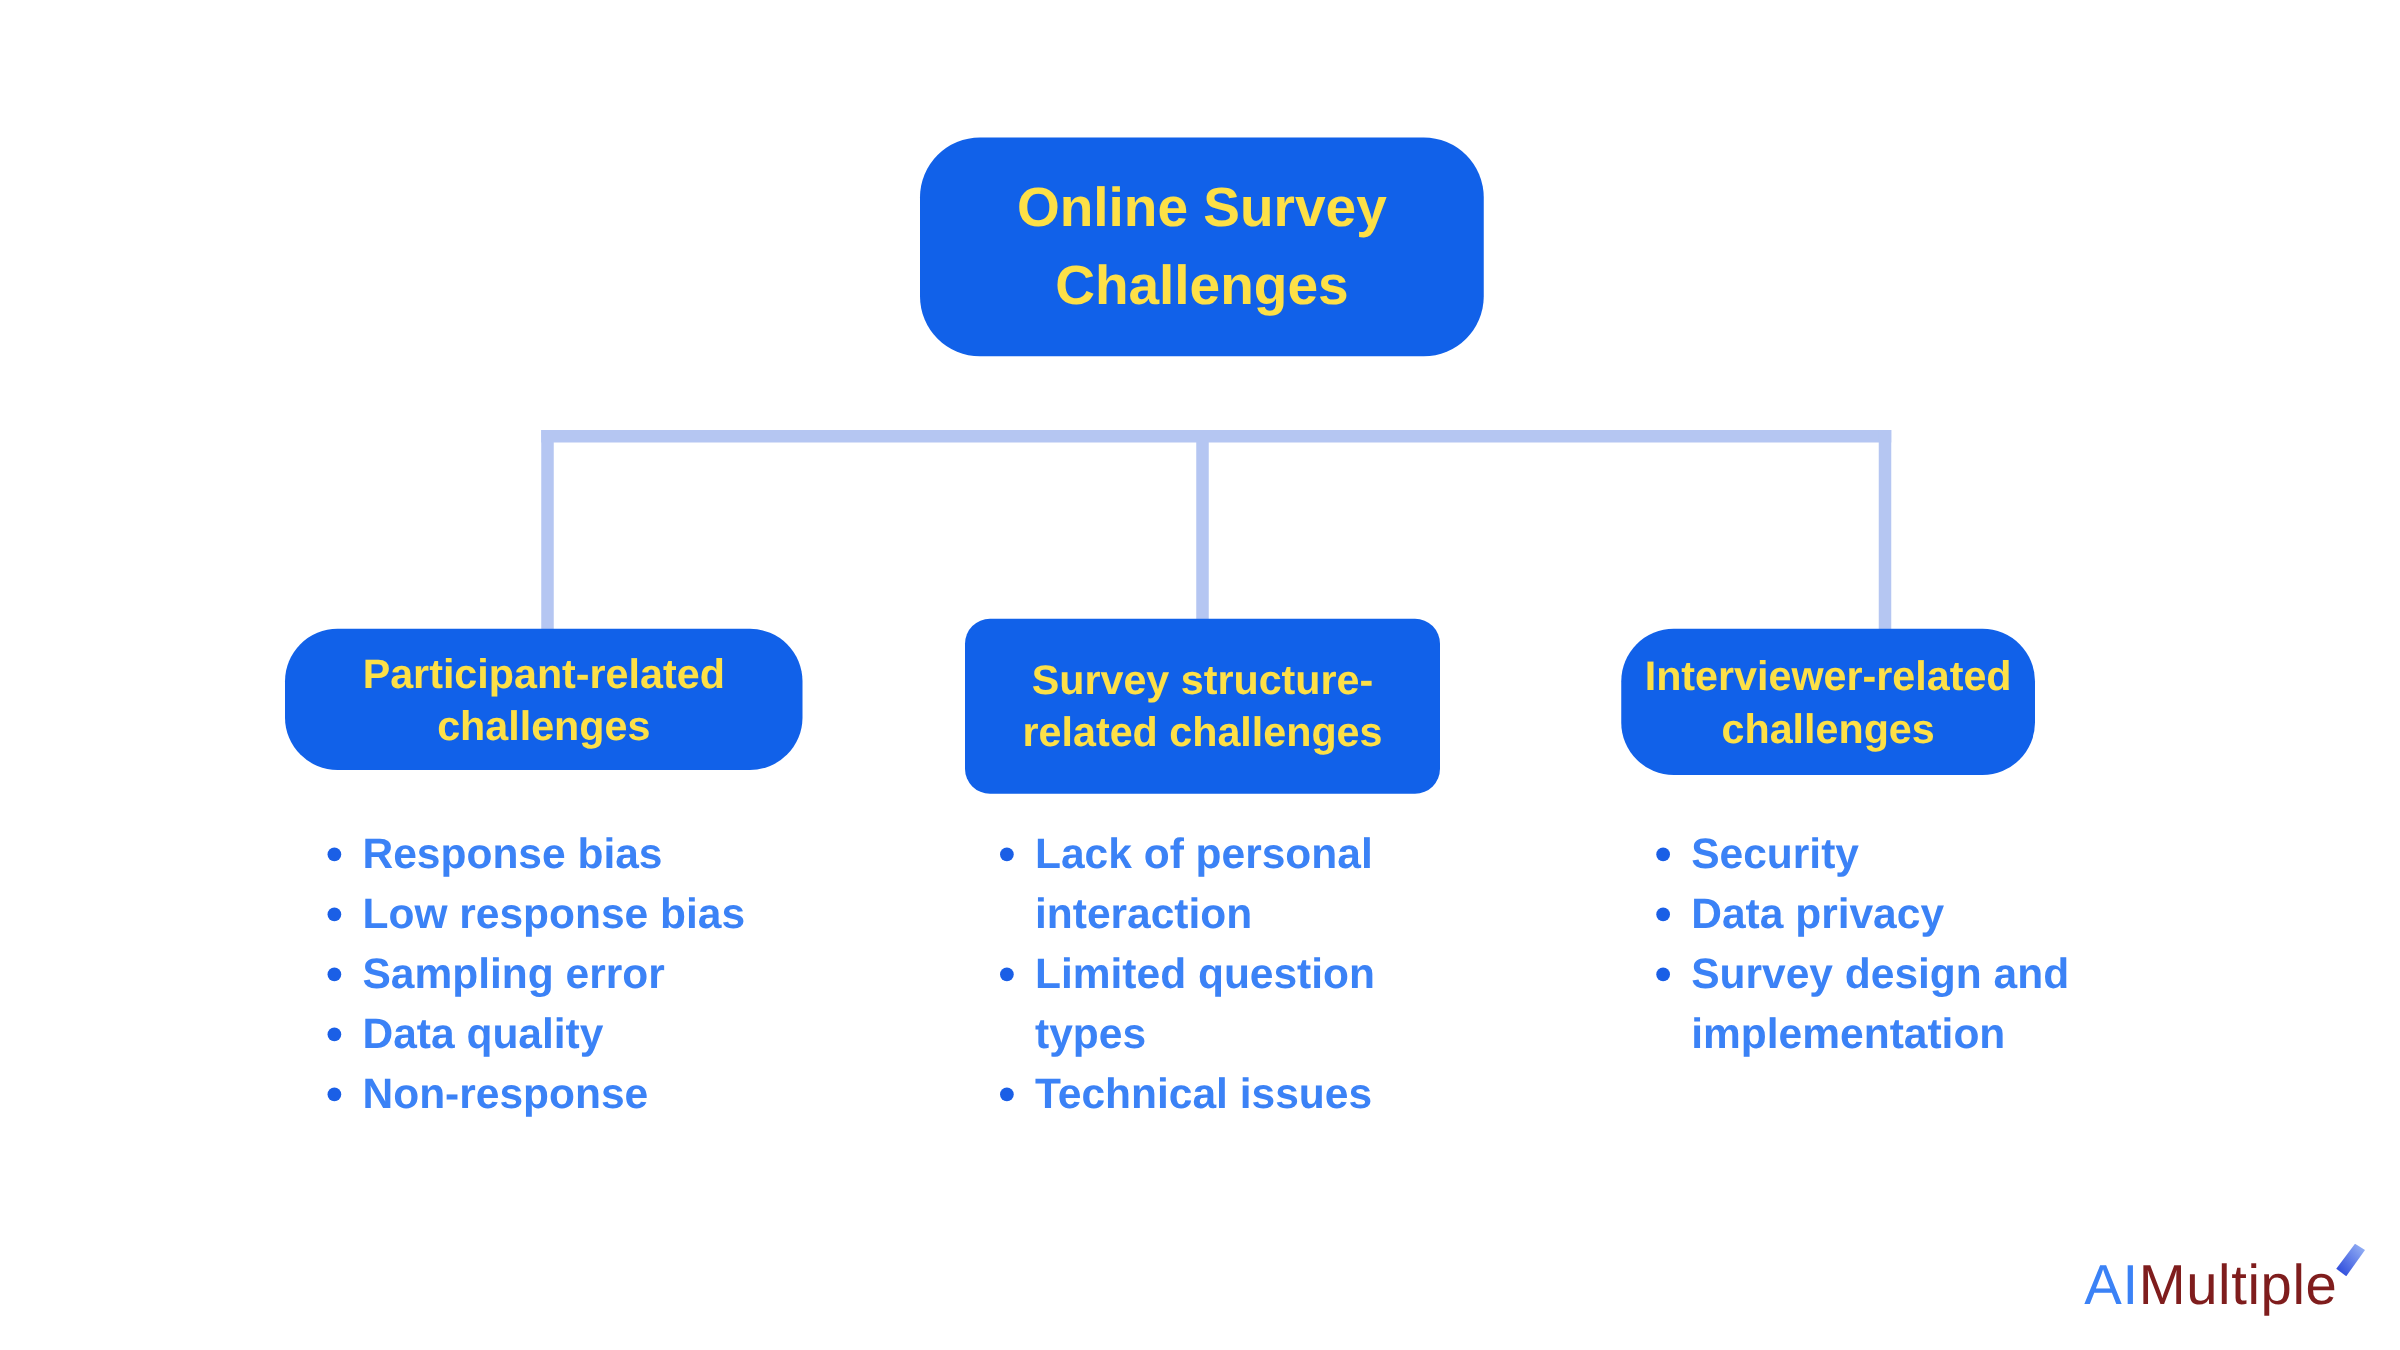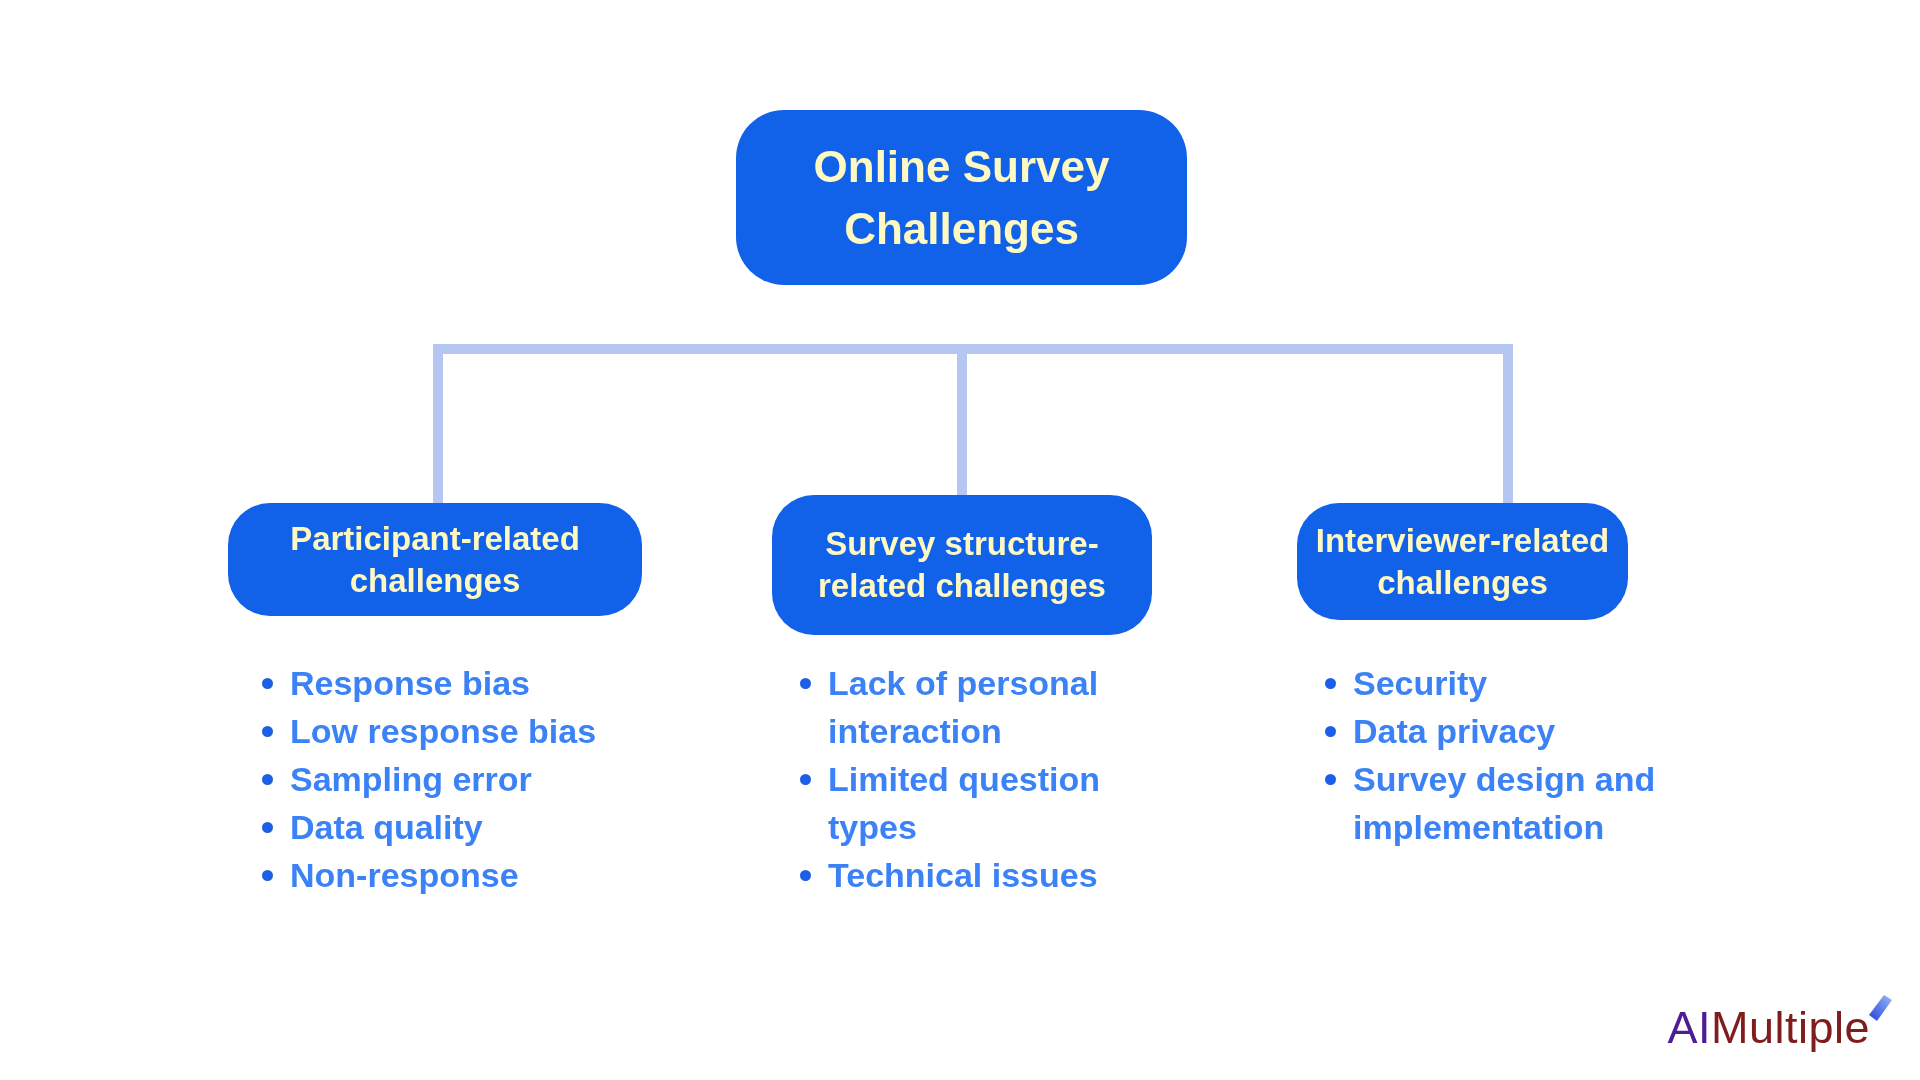--- a/index.html
+++ b/index.html
@@ -10,41 +10,41 @@
     height: 1080px;
     background: #ffffff;
     overflow: hidden;
     font-family: "Liberation Sans", sans-serif;
   }
 
   
   .node {
     position: absolute;
     background: #1161e9;
-    color: #fef9c3;
+    color: #fde047;
     display: flex;
     align-items: center;
     justify-content: center;
     text-align: center;
     font-weight: 700;
   }
   .node-root {
     left: 736px; top: 110px; width: 451px; height: 175px;
     border-radius: 48px;
     font-size: 44px;
     line-height: 62px;
     padding: 0 40px;
   }
   .node-branch {
     border-radius: 42px;
     font-size: 33px;
     line-height: 42px;
   }
   .node-branch-1 { left: 228px;  top: 503px; width: 414px; height: 113px; padding: 4px 20px; }
-  .node-branch-2 { left: 772px;  top: 495px; width: 380px; height: 140px; padding: 0 40px; }
+  .node-branch-2 { left: 772px;  top: 495px; width: 380px; height: 140px; padding: 0 40px; border-radius: 20px; }
   .node-branch-3 { left: 1297px; top: 503px; width: 331px; height: 117px; padding: 0 4px; }
 
   
   .conn { position: absolute; background: #b5c6f2; }
   .conn-h      { left: 433px;  top: 344px; width: 1080px; height: 10px; }
   .conn-v-left { left: 433px;  top: 344px; width: 10px;   height: 161px; }
   .conn-v-mid  { left: 957px;  top: 344px; width: 10px;   height: 153px; }
   .conn-v-right{ left: 1503px; top: 344px; width: 10px;   height: 161px; }
 
   
@@ -77,21 +77,21 @@
   .logo {
     position: absolute;
     right: 28px;
     top: 1002px;
     display: flex;
     align-items: flex-start;
     font-size: 45px;
     font-weight: 500;
     letter-spacing: 0.5px;
   }
-  .logo .logo-ai   { color: #4c1d95; }
+  .logo .logo-ai   { color: #3b82f6; }
   .logo .logo-rest { color: #7f1d1d; }
   .logo .bolt {
     margin-left: -2px;
     margin-top: -7px;
   }
 </style>
 </head>
 <body>
 
 <div class="frame">

